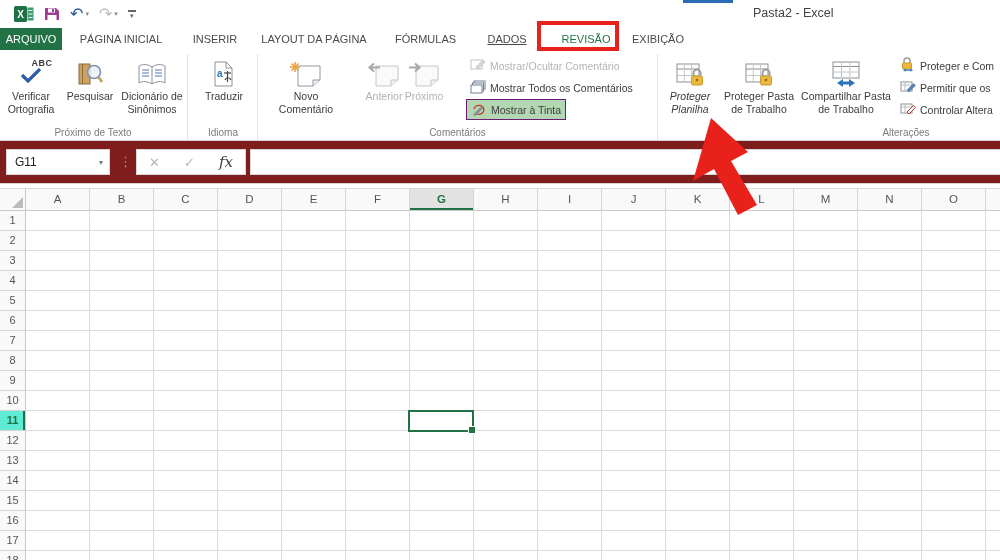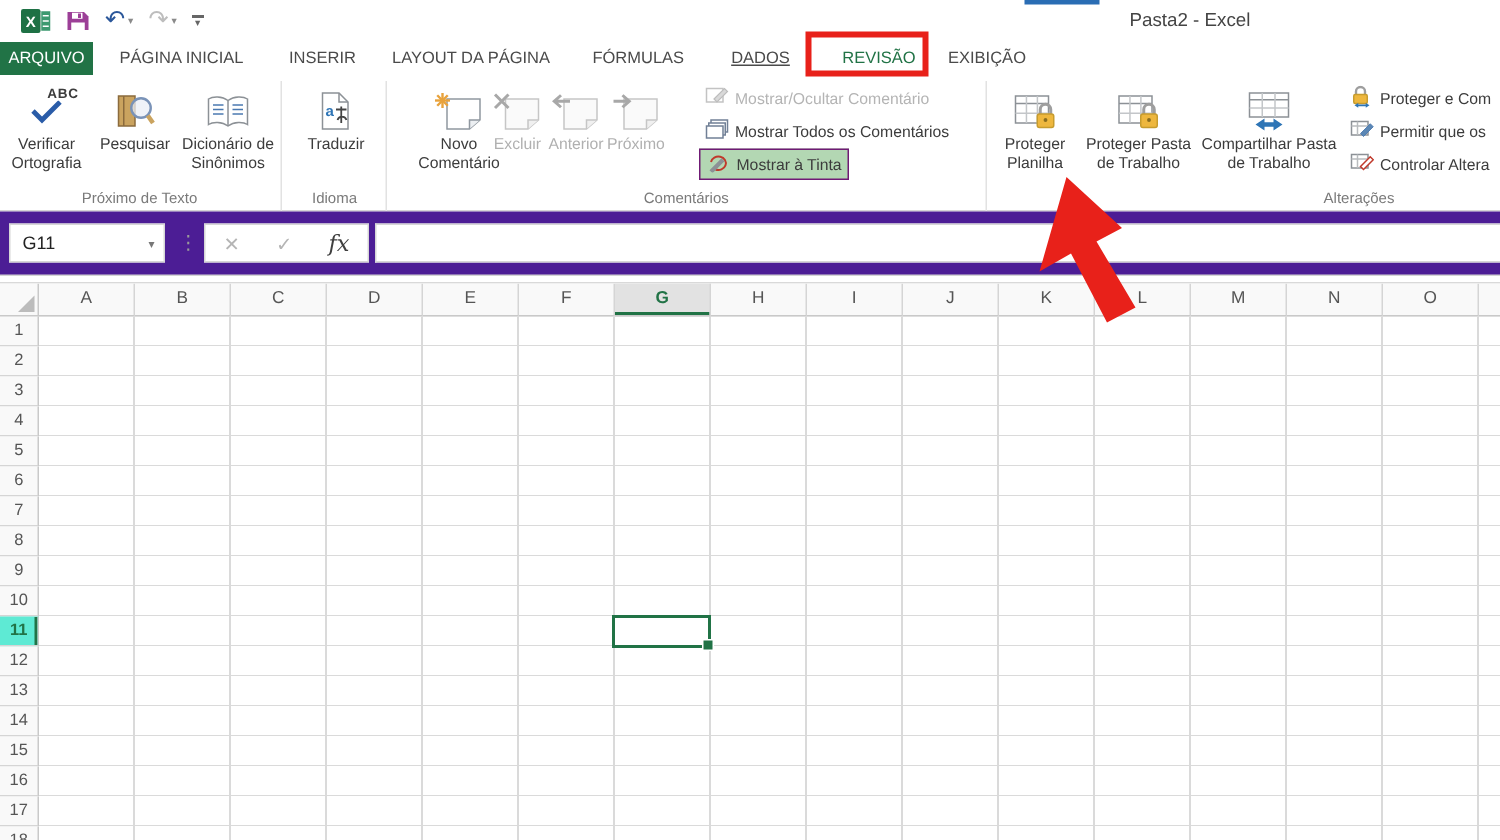--- a/index.html
+++ b/index.html
@@ -32,21 +32,21 @@
   .rlabel{font-size:10.5px;line-height:13px;color:#3c3c3c;margin-top:2px;}
   .rbtn.dis .rlabel{color:#b0b0b0;}
   .sbtn{position:absolute;height:21px;display:flex;align-items:center;gap:4px;font-size:10.5px;color:#3c3c3c;padding:0 4px;white-space:nowrap;cursor:default;}
   .sbtn.dis{color:#b4b4b4;}
   .sbtn.hl{background:#b3d7b3;border:1px solid #701a75;box-sizing:border-box;}
   .vsep{position:absolute;top:4px;height:126px;width:1px;background:#e2e2e2;}
   .vsep{height:128px;}
   .grouplabel{position:absolute;bottom:2px;font-size:10px;color:#7a7a7a;text-align:center;}
   .abc-txt{font-size:9px;font-weight:bold;color:#3c3c3c;letter-spacing:.5px;line-height:9px;margin-left:22px;}
   
-  .fbar{position:absolute;left:0;top:141px;width:1000px;height:43px;background:#4c1d95;border-bottom:1px solid #d4d4d4;box-sizing:border-box;}
+  .fbar{position:absolute;left:0;top:141px;width:1000px;height:43px;background:#7f1d1d;border-bottom:1px solid #d4d4d4;box-sizing:border-box;}
   .namebox{position:absolute;left:6px;top:8px;width:104px;height:26px;border:1px solid #d6d6d6;box-sizing:border-box;display:flex;align-items:center;font-size:12px;color:#222;padding-left:8px;background:#fff;}
   .namebox .drop{margin-left:auto;padding-right:6px;color:#777;font-size:8px;}
   .fdots{position:absolute;left:119px;top:13px;color:#9a9a9a;font-size:13px;}
   .fxbox{position:absolute;left:136px;top:8px;width:110px;height:26px;border:1px solid #d6d6d6;box-sizing:border-box;display:flex;align-items:center;justify-content:space-around;background:#fff;}
   .fx-cancel,.fx-enter{color:#b5b5b5;font-size:13px;}
   .fx-fn{font-family:"DejaVu Serif",serif;font-style:italic;font-size:15px;color:#3f3f3f;}
   .finput{position:absolute;left:250px;top:8px;right:0;height:26px;border:1px solid #d6d6d6;border-right:none;box-sizing:border-box;background:#fff;}
   
   .gridarea{position:absolute;left:0;top:188px;width:1000px;bottom:0;overflow:hidden;background:#fff;border-top:1px solid #d9d9d9;box-sizing:border-box;}
   .corner{position:absolute;left:0;top:0;width:26px;height:22px;background:#f9f9f9;border-right:1px solid #c9c9c9;border-bottom:1px solid #c9c9c9;box-sizing:border-box;}
@@ -193,30 +193,20 @@
           <g stroke="#e8a23c" stroke-width="1.6">
             <line x1="5" y1="0" x2="5" y2="10"></line>
               <line x1="0" y1="5" x2="10" y2="5"></line>
             <line x1="1.5" y1="1.5" x2="8.5" y2="8.5"></line>
               <line x1="8.5" y1="1.5" x2="1.5" y2="8.5"></line>
           </g>
         </svg>
       </div>
       <div class="rlabel">Novo Comentário</div>
     </div>
-    <div class="rbtn dis" style="left:323px;width:44px;">
-      <div class="ric">
-        <svg width="32" height="26" viewBox="0 0 32 26">
-          <path d="M8 4 H30 V18 L23 24 H8 Z" fill="#fafafa" stroke="#c6c6c6"></path>
-          <path d="M30 18 H23 V24" fill="#f0f0f0" stroke="#c6c6c6"></path>
-          <path d="M1 1 L10 10 M10 1 L1 10" stroke="#a8a8a8" stroke-width="2"></path>
-        </svg>
-      </div>
-      <div class="rlabel">Excluir</div>
-    </div>
     <div class="rbtn dis" style="left:361px;width:46px;">
       <div class="ric">
         <svg width="32" height="26" viewBox="0 0 32 26">
           <path d="M8 4 H30 V18 L23 24 H8 Z" fill="#fafafa" stroke="#c6c6c6"></path>
           <path d="M30 18 H23 V24" fill="#f0f0f0" stroke="#c6c6c6"></path>
           <path d="M12 5.5 H2 M6 1.5 L1.5 5.5 L6 9.5" stroke="#a8a8a8" stroke-width="2" fill="none"></path>
         </svg>
       </div>
       <div class="rlabel">Anterior</div>
     </div>
@@ -255,21 +245,21 @@
         <svg width="16" height="14" viewBox="0 0 16 14">
           <path d="M3 7 a5 4.5 0 1 1 3 5" stroke="#c0392b" stroke-width="1.3" fill="none"></path>
           <path d="M2 12.5 L10 4.5 l2 2 -8 8 Z" fill="#8c9196"></path>
         </svg>
       </span>
       <span>Mostrar à Tinta</span>
     </div>
     <div class="grouplabel" style="left:258px;width:399px;">Comentários</div>
     <div class="vsep" style="left:657px;"></div>
 
-    <div class="rbtn" style="left:660px;width:60px;">
+    <div class="rbtn" style="left:660px;width:60px;font-style:italic;">
       <div class="ric">
         <svg width="30" height="27" viewBox="0 0 30 27">
           <rect x="2" y="3" width="22" height="18" fill="#fff" stroke="#8c9196"></rect>
           <path d="M2 8 H24" stroke="#8c9196"></path>
           <path d="M9.3 3 V21 M16.6 3 V21 M2 14.5 H24" stroke="#c3c6c9"></path>
           <path d="M18.5 15 v-3 a3.5 3.5 0 0 1 7 0 v3" fill="none" stroke="#9e9e9e" stroke-width="2"></path>
           <rect x="16.5" y="15" width="11" height="9" rx="1.5" fill="#eeb73e" stroke="#c79c2e"></rect>
           <circle cx="22" cy="19" r="1.3" fill="#8a6d1e"></circle>
         </svg>
       </div>

